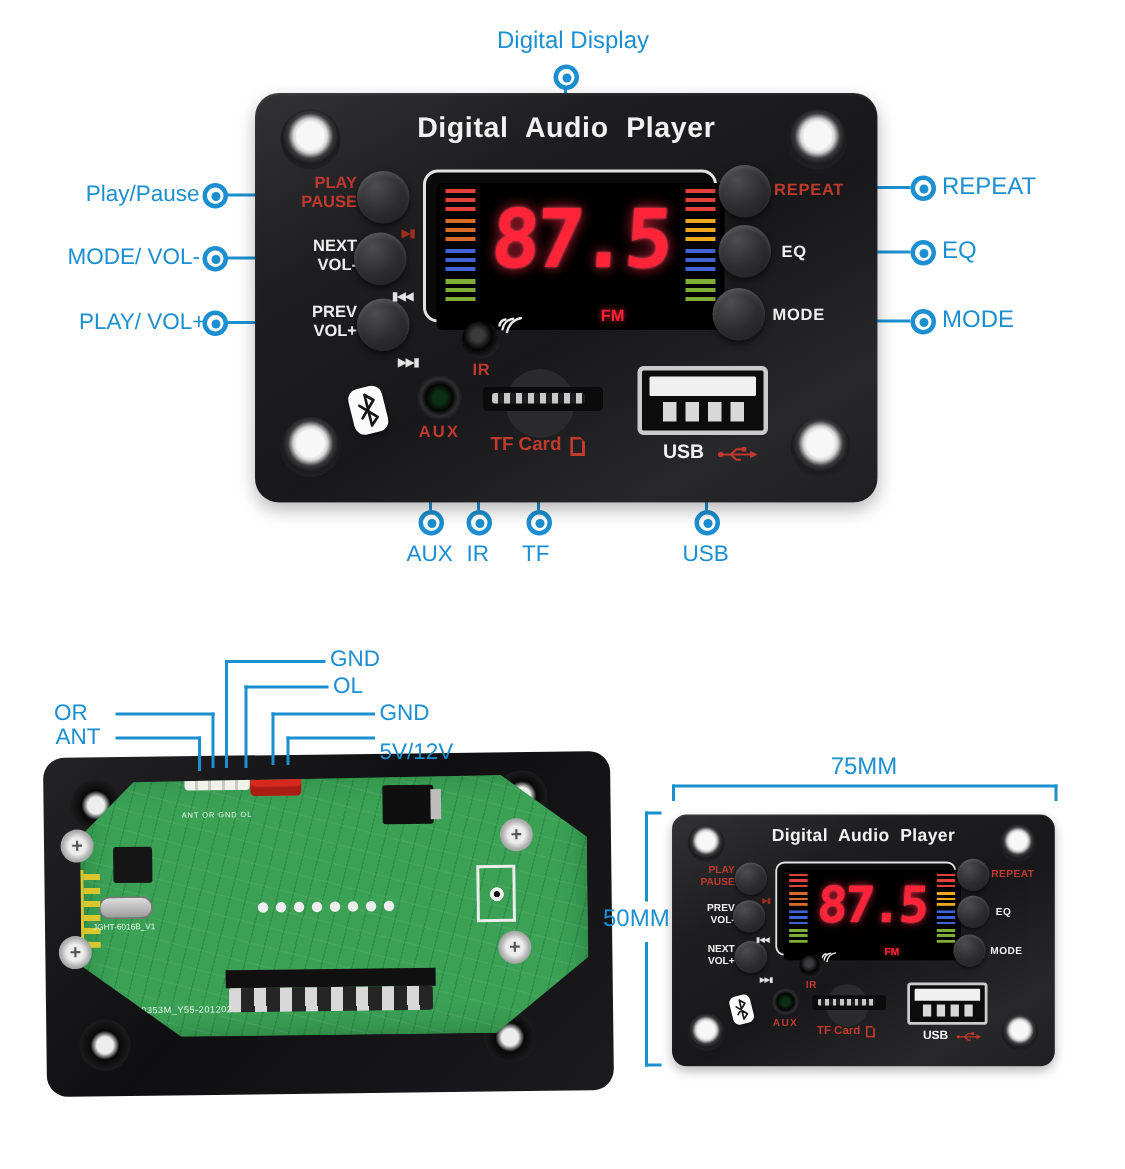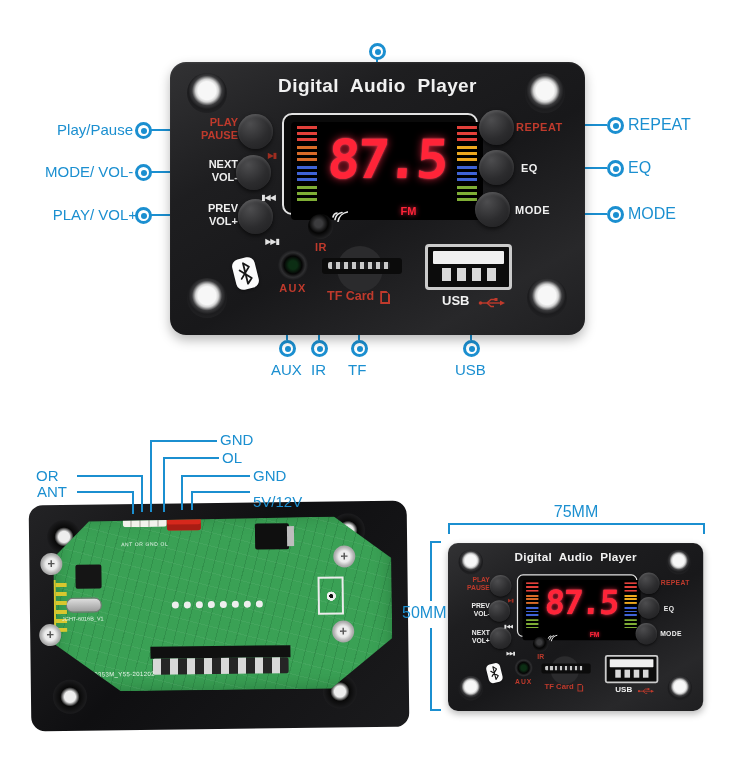--- a/index.html
+++ b/index.html
@@ -99,20 +99,21 @@
           font-size:13px;line-height:22px;text-align:center;
           background:radial-gradient(circle,#ececec 0 36%,#b2b2b2 60%,#787878);}
   .padrow{left:120px;top:89px;width:7px;height:7px;border-radius:50%;background:#eee;z-index:2;
           box-shadow:12px 0 #eee,24px 0 #eee,36px 0 #eee,48px 0 #eee,60px 0 #eee,72px 0 #eee,84px 0 #eee;}
 </style>
 </head>
 <body>
 
 <div id="stage">
 
+  <div class="co-label" style="left:307px;top:19px;width:150px;text-align:center;font-size:16px">Digital Display</div>
   <div class="marker" style="left:369px;top:43px"></div>
   <div class="vline" style="left:376px;top:59px;height:58px"></div>
 
   <div class="co-label" style="left:55px;top:121px;width:78px;text-align:right">Play/Pause</div>
   <div class="marker" style="left:135px;top:122px"></div>
   <div class="hline" style="left:151px;top:129px;width:55px"></div>
 
   <div class="co-label" style="left:45px;top:163px;width:88px;text-align:right">MODE/ VOL-</div>
   <div class="marker" style="left:135px;top:164px"></div>
   <div class="hline" style="left:151px;top:171px;width:62px"></div>

